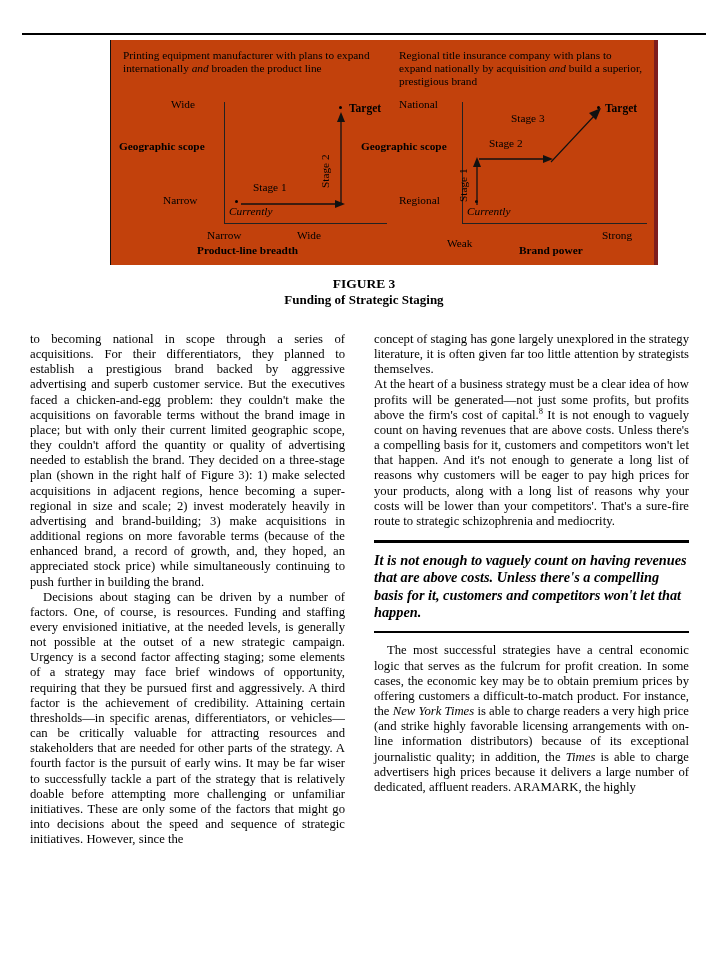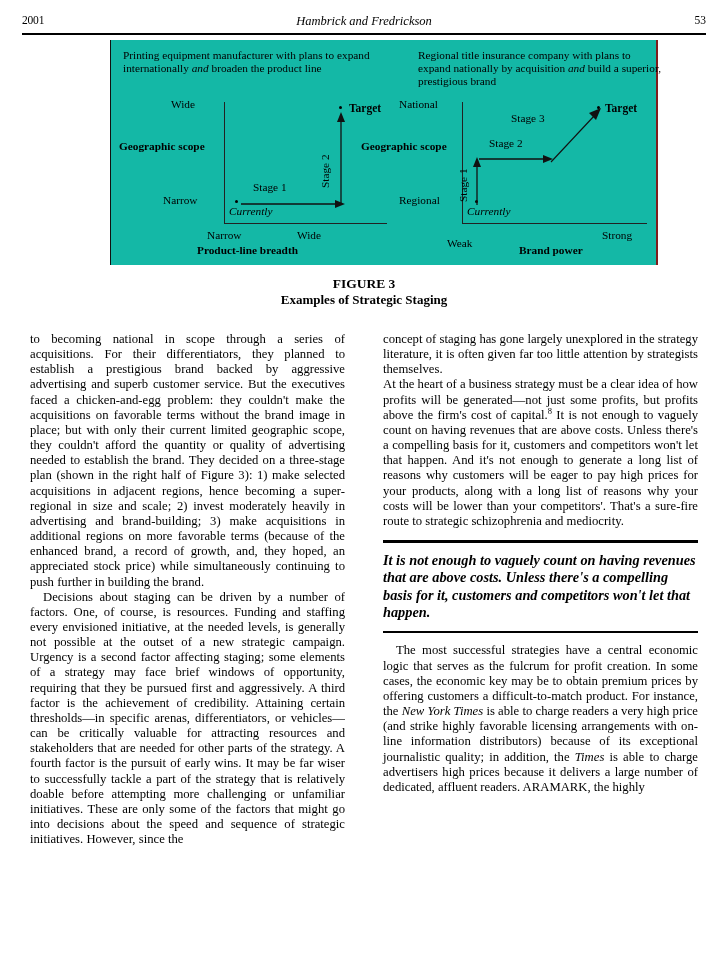--- a/index.html
+++ b/index.html
@@ -65,43 +65,43 @@
     background: #000;
   }
 
   
   .figure-box {
     position: absolute;
     left: 110px;
     top: 40px;
     width: 548px;
     height: 225px;
-    background: #14b8a6;
+    background: #c2410c;
     border-left: 1px solid #111;
-    border-right: 2px solid #7f1d1d;
+    border-right: 4px solid #7f1d1d;
     box-sizing: border-box;
   }
 
   .panel {
     position: absolute;
     top: 0;
     height: 225px;
   }
   .panel-left  { left: 0px;   width: 278px; }
   .panel-right { left: 278px; width: 270px; }
 
   .panel-caption {
     position: absolute;
     left: 12px;
     top: 9px;
     width: 248px;
     font-size: 11.3px;
     line-height: 13.2px;
   }
-  .panel-right .panel-caption { left: 10px; width: 248px; margin-left: 19px; }
+  .panel-right .panel-caption { left: 10px; width: 248px; }
   .panel-caption i { font-style: italic; }
 
   
   .chart {
     position: absolute;
     left: 0; top: 0;
     width: 100%; height: 100%;
   }
   .axis-v {
     position: absolute;
@@ -188,21 +188,21 @@
   .col {
     position: absolute;
     top: 332px;
     width: 315px;
     font-size: 12.7px;
     line-height: 15.15px;
     text-align: justify;
     hyphens: none;
   }
   .col-left  { left: 30px; }
-  .col-right { left: 383px; }
+  .col-right { left: 374px; }
 
   .col p {
     margin: 0;
     text-indent: 0;
   }
   .col p.indent { text-indent: 13px; }
 
   .subhead {
     margin: 12px 0 6px 0;
     font-style: italic;
@@ -226,25 +226,20 @@
   }
 
   sup { font-size: 8.5px; vertical-align: super; line-height: 0; }
   .it { font-style: italic; }
 </style>
 </head>
 <body>
 
 <div class="page">
 
-  <div class="running-head">
-    <span class="rh-year">2001</span>
-    <span class="rh-authors">Hambrick and Fredrickson</span>
-    <span class="rh-page">53</span>
-  </div>
   <div class="head-rule"></div>
 
   <div class="figure-box">
 
     <div class="panel panel-left">
       <div class="panel-caption">
         Printing equipment manufacturer with plans to expand internationally <i>and</i> broaden the product line
       </div>
 
       <div class="chart">
@@ -324,21 +319,21 @@
         <svg class="arrow-svg" style="left:162px; top:66px;" width="52" height="56" viewBox="0 0 52 56">
           <line x1="0" y1="56" x2="44" y2="9" stroke="#111" stroke-width="1.1"></line>
           <polygon points="50,2 38,7 45,14" fill="#111"></polygon>
         </svg>
         <span class="stage-label" style="left:122px; top:72px;">Stage 3</span>
       </div>
     </div>
   </div>
 
   <div class="fig-title">FIGURE 3</div>
-  <div class="fig-sub">Examples of Strategic Staging</div>
+  <div class="fig-sub">Funding of Strategic Staging</div>
 
   <div class="col col-left">
     <p>to becoming national in scope through a series of acquisitions. For their differentiators, they planned to establish a prestigious brand backed by aggressive advertising and superb customer service. But the executives faced a chicken-and-egg problem: they couldn't make the acquisitions on favorable terms without the brand image in place; but with only their current limited geographic scope, they couldn't afford the quantity or quality of advertising needed to establish the brand. They decided on a three-stage plan (shown in the right half of Figure 3): 1) make selected acquisitions in adjacent regions, hence becoming a super-regional in size and scale; 2) invest moderately heavily in advertising and brand-building; 3) make acquisitions in additional regions on more favorable terms (because of the enhanced brand, a record of growth, and, they hoped, an appreciated stock price) while simultaneously continuing to push further in building the brand.</p>
     <p class="indent">Decisions about staging can be driven by a number of factors. One, of course, is resources. Funding and staffing every envisioned initiative, at the needed levels, is generally not possible at the outset of a new strategic campaign. Urgency is a second factor affecting staging; some elements of a strategy may face brief windows of opportunity, requiring that they be pursued first and aggressively. A third factor is the achievement of credibility. Attaining certain thresholds—in specific arenas, differentiators, or vehicles—can be critically valuable for attracting resources and stakeholders that are needed for other parts of the strategy. A fourth factor is the pursuit of early wins. It may be far wiser to successfully tackle a part of the strategy that is relatively doable before attempting more challenging or unfamiliar initiatives. These are only some of the factors that might go into decisions about the speed and sequence of strategic initiatives. However, since the</p>
   </div>
 
   <div class="col col-right">
     <p>concept of staging has gone largely unexplored in the strategy literature, it is often given far too little attention by strategists themselves.</p>
 
 

